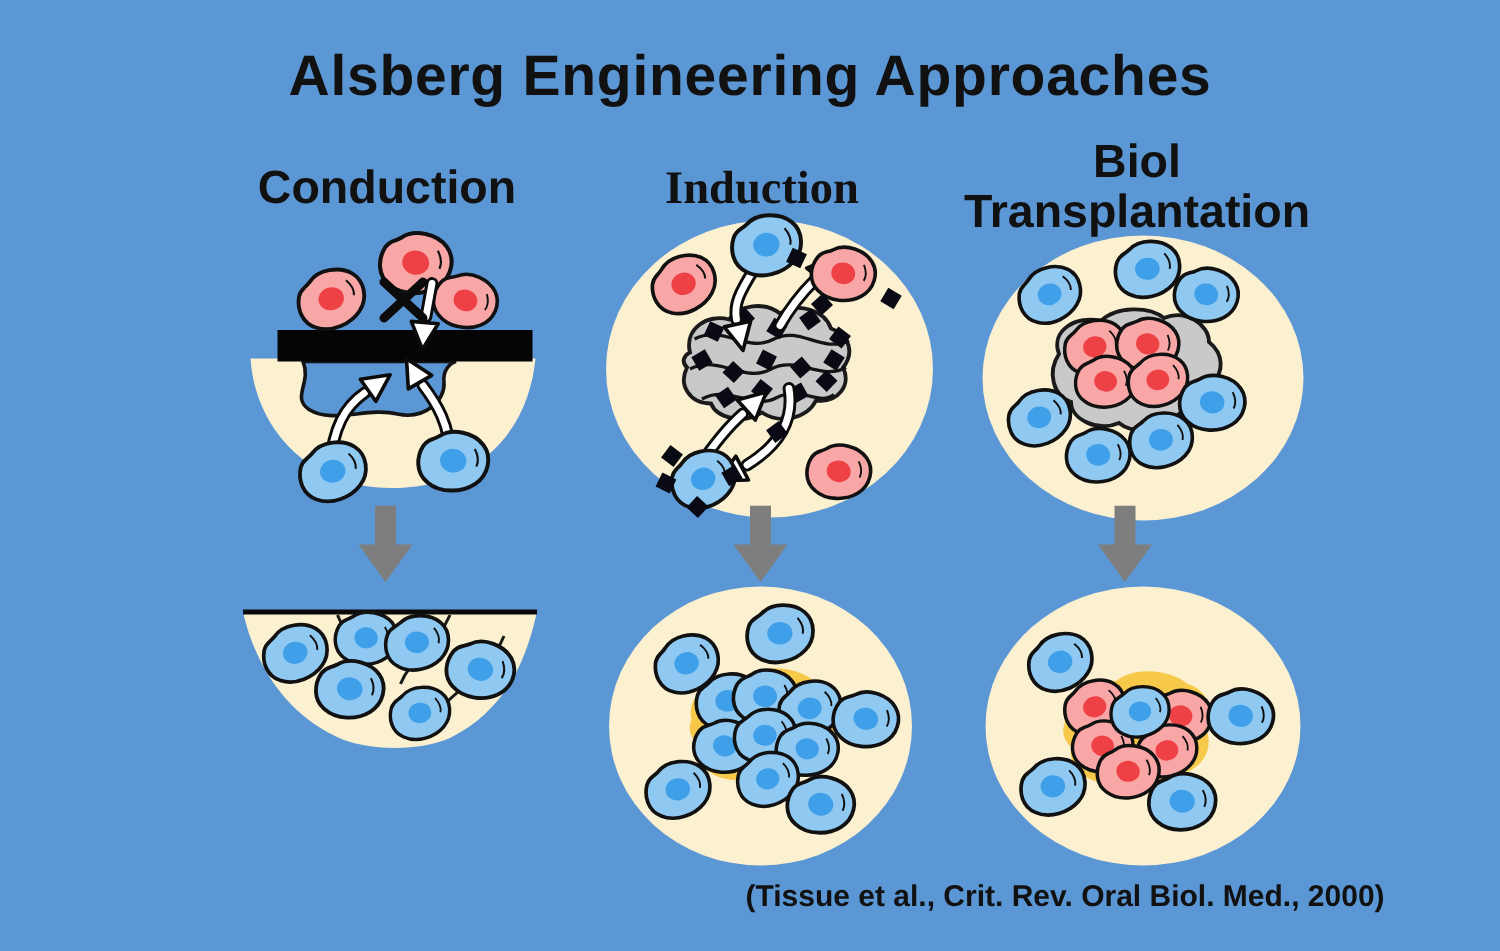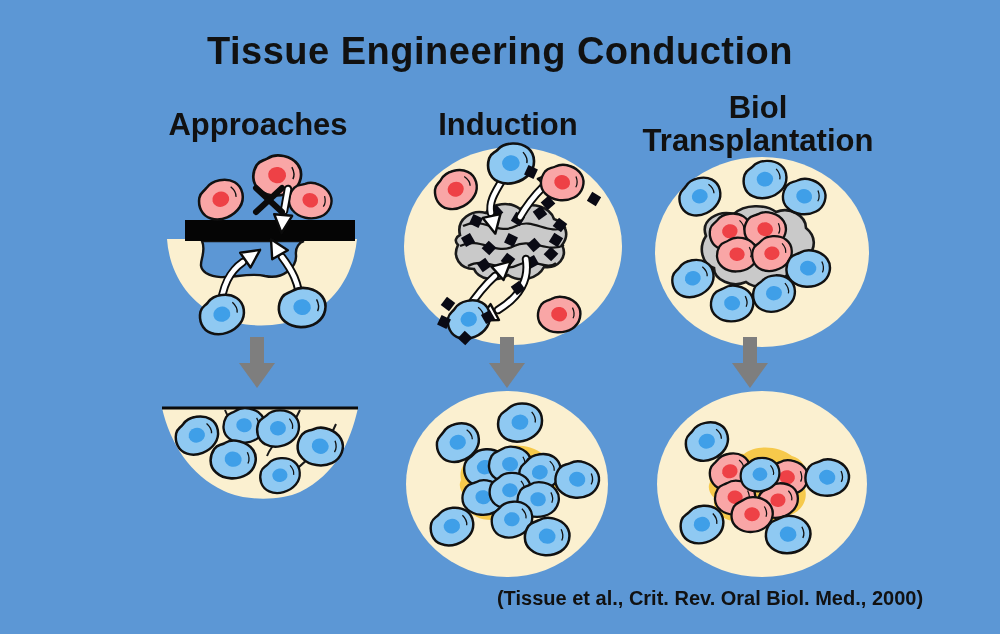--- a/index.html
+++ b/index.html
@@ -13,21 +13,21 @@
     text-align:center; font-size:38px; font-weight:bold; letter-spacing:0.5px;
     color:var(--text-black,#111);
   }
   .col-header{
     position:absolute; top:90px; height:68px; display:flex;
     align-items:center; justify-content:center; text-align:center;
     font-size:31px; font-weight:bold; line-height:33px;
     color:var(--text-black,#111);
   }
   #hdr-conduction{left:138px; width:240px;}
-  #hdr-induction{left:393px; width:230px;}
+  #hdr-induction{left:393px; width:230px;font-family:Liberation Serif, serif;}
   #hdr-transplant{left:637px; width:242px;}
   .fig{position:absolute;}
   .citation{
     position:absolute; left:455px; top:587px; width:510px;
     text-align:center; font-size:20px; font-weight:bold;
     color:var(--text-black,#111); white-space:nowrap;
   }
   .citation .it{}
   
   .cell-pink{--body:var(--cell-pink-body,#F9A6A6); --nuc:var(--cell-pink-nucleus,#EE4146);}
@@ -54,23 +54,23 @@
       <path d="M45,13 q5,7 3,13" stroke="var(--ink,#111)" stroke-width="1.6" fill="none"></path>
     </symbol>
     <symbol id="factor-sym" viewBox="-8 -8 16 16">
       <rect x="-5.2" y="-5.2" width="10.4" height="10.4" transform="rotate(45)" fill="#0A0A14"></rect>
     </symbol>
   </defs>
 </svg>
 
 <div class="slide">
 
-  <div class="title">Tissue Engineering Conduction</div>
-
-  <div class="col-header" id="hdr-conduction">Approaches</div>
+  <div class="title">Alsberg Engineering Approaches</div>
+
+  <div class="col-header" id="hdr-conduction">Conduction</div>
   <div class="col-header" id="hdr-induction">Induction</div>
   <div class="col-header" id="hdr-transplant">Biol Transplantation</div>
 
   <svg class="fig" style="left:150px;top:143px" width="220" height="200" viewBox="0 0 220 200">
     <path class="cream" d="M17,96 L207,96 C204,126 190,158 152,175 C128,185 92,185 70,174 C35,158 19,126 17,96 Z"></path>
     <path d="M52,98 C58,112 44,122 56,130 C72,140 95,128 115,133 C133,137 147,124 146,112 C145,104 150,99 154,98 Z" fill="var(--background,#5C97D5)" stroke="#141414" stroke-width="2.4"></path>
     <rect x="35" y="77" width="170" height="21" fill="#050505"></rect>
 
     <g>
       <path class="wa-under" d="M70,168 C72,142 80,128 93,119"></path>

